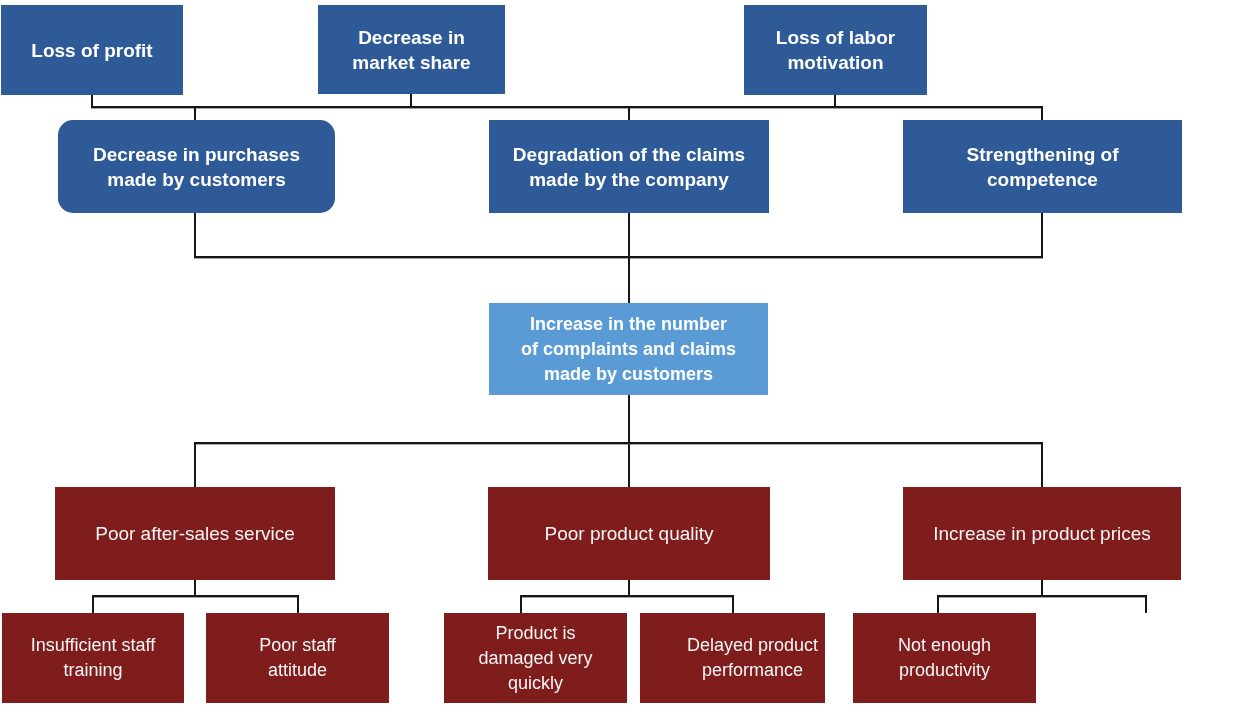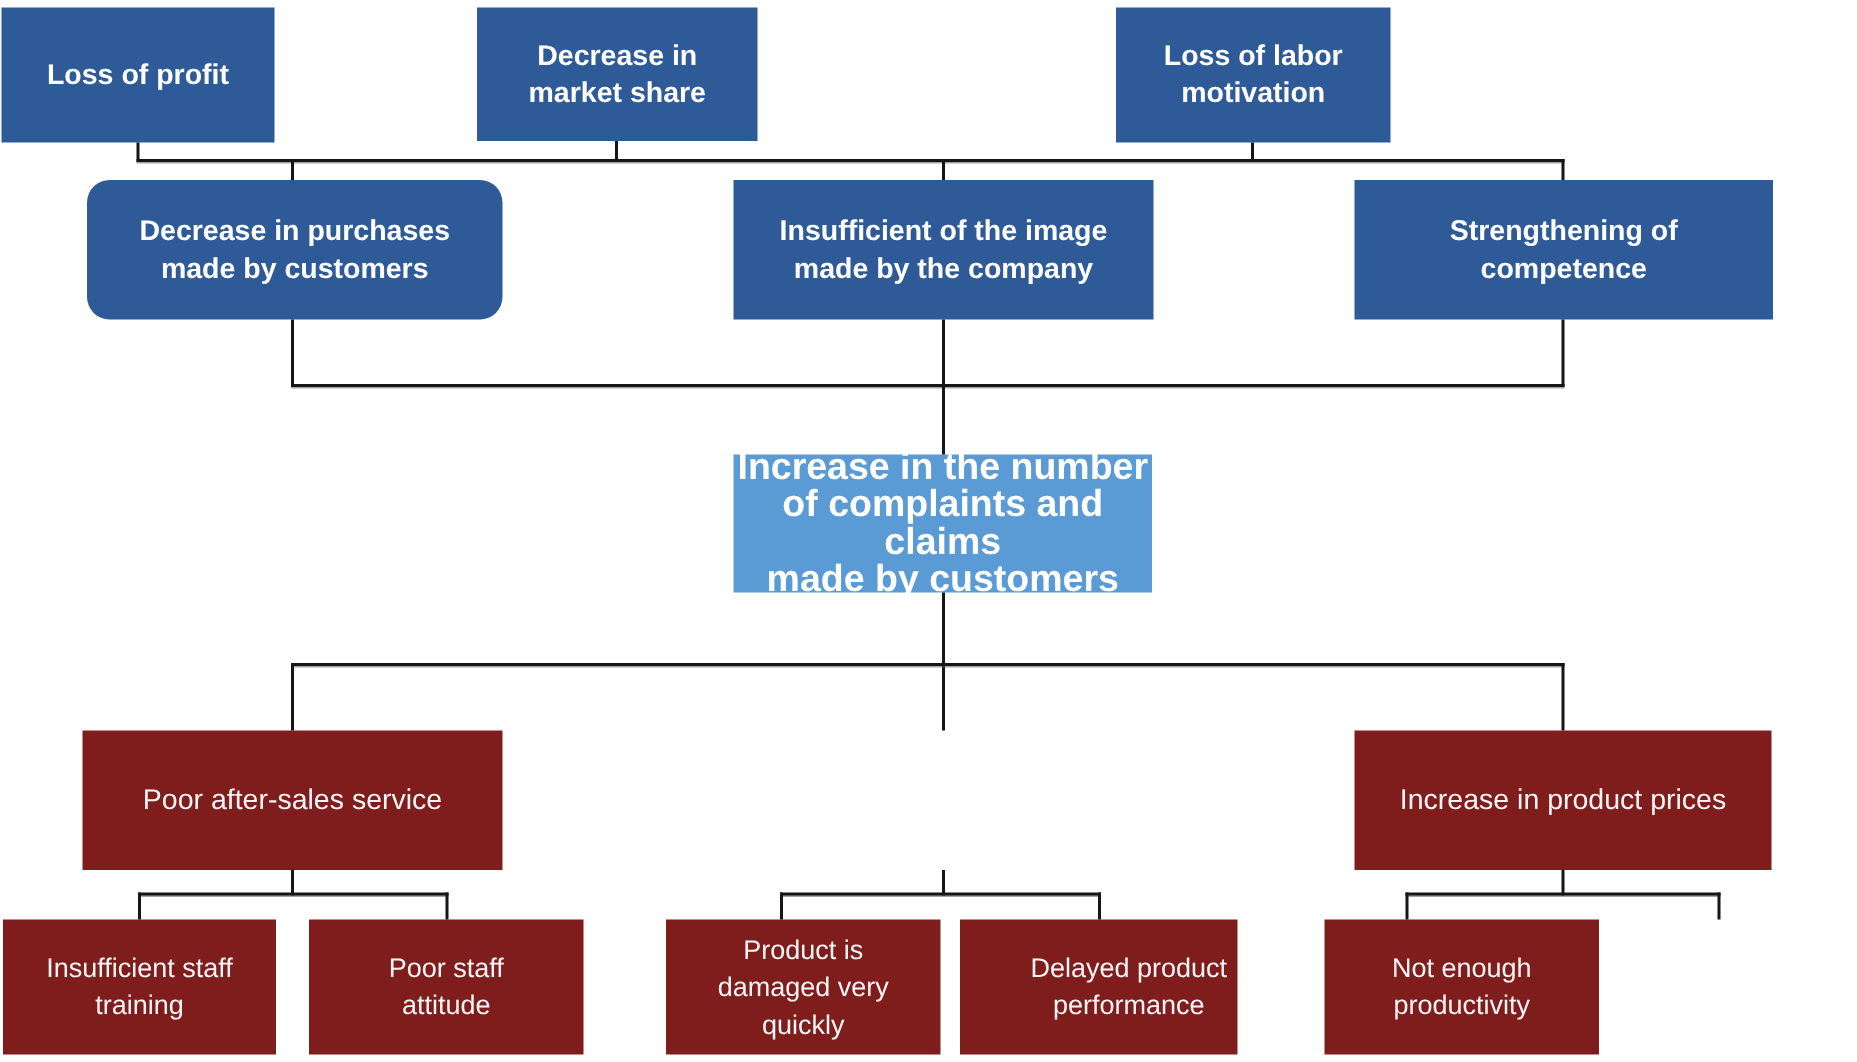--- a/index.html
+++ b/index.html
@@ -16,21 +16,21 @@
     display:flex;
     align-items:center;
     justify-content:center;
     text-align:center;
     color:#ffffff;
     white-space:pre-line;
     box-sizing:border-box;
     line-height:25px;
   }
   .dark{ background:#2E5B97; font-weight:700; font-size:19px; }
-  .accent{ background:#5B9BD5; font-weight:700; font-size:25px; }
+  .accent{ background:#5B9BD5; font-weight:700; font-size:18px; }
   .slate{ background:#7f1d1d; font-weight:400; font-size:18px; color:#F5F5F5; }
   .lvl3{ font-size:19px; }
   .line{
     position:absolute;
     background:#161616;
   }
   .hline{ height:2px; box-shadow:0 1px 0 rgba(90,90,90,0.55); }
   .vline{ width:2px; }
 </style>
 </head>
@@ -39,42 +39,43 @@
 <div id="canvas">
 
   <div class="node dark" style="left:1px;top:5px;width:182px;height:90px;">Loss of profit</div>
   <div class="node dark" style="left:318px;top:5px;width:187px;height:89px;">Decrease in
 market share</div>
   <div class="node dark" style="left:744px;top:5px;width:183px;height:90px;">Loss of labor
 motivation</div>
 
   <div class="node dark" style="left:58px;top:120px;width:277px;height:93px;border-radius:15px;">Decrease in purchases
 made by customers</div>
-  <div class="node dark" style="left:489px;top:120px;width:280px;height:93px;">Insufficient of the image
+  <div class="node dark" style="left:489px;top:120px;width:280px;height:93px;">Degradation of the claims
 made by the company</div>
   <div class="node dark" style="left:903px;top:120px;width:279px;height:93px;">Strengthening of
 competence</div>
 
   <div class="node accent" style="left:489px;top:303px;width:279px;height:92px;">Increase in the number
 of complaints and claims
 made by customers</div>
 
   <div class="node slate lvl3" style="left:55px;top:487px;width:280px;height:93px;">Poor after-sales service</div>
+  <div class="node slate lvl3" style="left:488px;top:487px;width:282px;height:93px;">Poor product quality</div>
   <div class="node slate lvl3" style="left:903px;top:487px;width:278px;height:93px;">Increase in product prices</div>
 
   <div class="node slate" style="left:2px;top:613px;width:182px;height:90px;">Insufficient staff
 training</div>
   <div class="node slate" style="left:206px;top:613px;width:183px;height:90px;">Poor staff
 attitude</div>
   <div class="node slate" style="left:444px;top:613px;width:183px;height:90px;">Product is
 damaged very
 quickly</div>
   <div class="node slate" style="left:640px;top:613px;width:185px;height:90px;padding-left:40px;">Delayed product
 performance</div>
-  <div class="node slate" style="left:883px;top:613px;width:183px;height:90px;">Not enough
+  <div class="node slate" style="left:853px;top:613px;width:183px;height:90px;">Not enough
 productivity</div>
 
   <div class="line vline" style="left:91px;top:95px;height:13px;"></div>
   <div class="line vline" style="left:410px;top:94px;height:14px;"></div>
   <div class="line vline" style="left:834px;top:95px;height:13px;"></div>
   <div class="line hline" style="left:91px;top:106px;width:952px;"></div>
   <div class="line vline" style="left:194px;top:106px;height:14px;"></div>
   <div class="line vline" style="left:628px;top:106px;height:14px;"></div>
   <div class="line vline" style="left:1041px;top:106px;height:14px;"></div>
 

